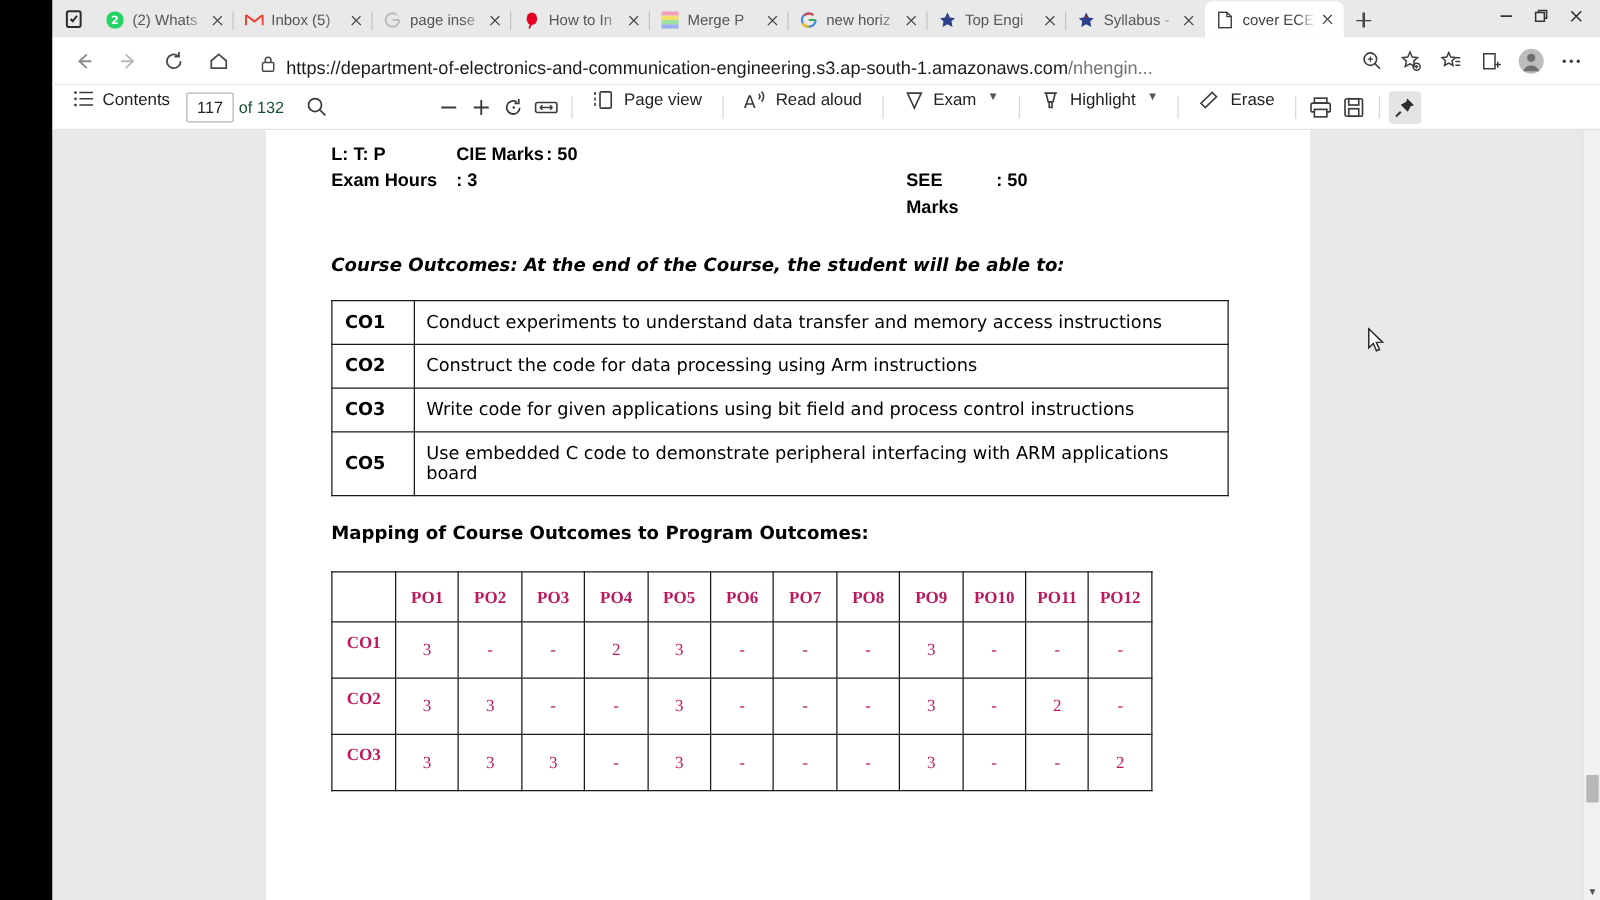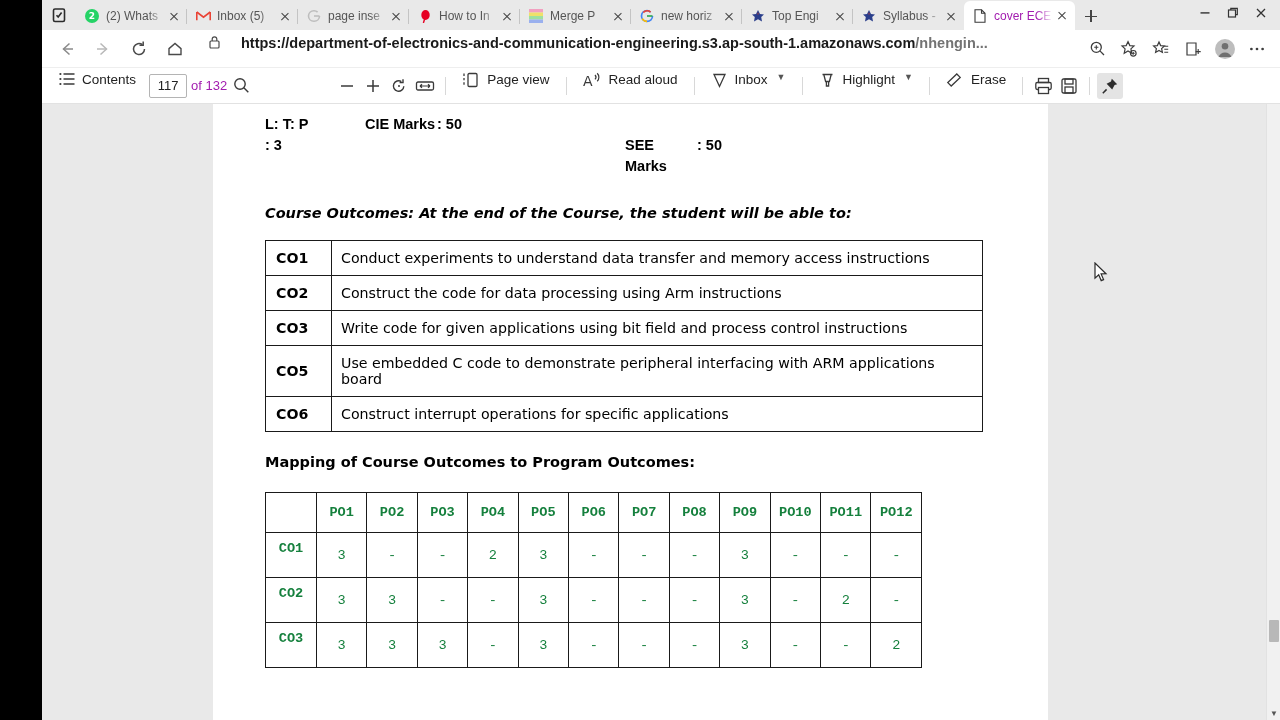--- a/index.html
+++ b/index.html
@@ -34,21 +34,21 @@
     padding: 0 4px 0 8px;
     width: 111px; flex: 0 0 auto;
     font-size: 12px; color: #555;
     border-radius: 6px 6px 0 0;
   }
   .tab + .tab::before {
     content: ""; position: absolute; left: -1px; top: 7px; height: 15px;
     border-left: 1px solid #c4c4c4;
   }
   .tab.active {
-    background: #ffffff; color: #a21caf; height: 29px;
+    background: #ffffff; color: #404040; height: 29px;
   }
   .tab.active::before, .tab.active + .tab::before { border-left-color: transparent; }
   .tab-fav {
     width: 16px; height: 16px; flex: 0 0 16px; margin-right: 6px;
     display: flex; align-items: center; justify-content: center;
     font-size: 10px; line-height: 1;
   }
   .tab-title {
     flex: 1 1 auto; white-space: nowrap; overflow: hidden;
     -webkit-mask-image: linear-gradient(to right, #000 72%, transparent 100%);
@@ -80,41 +80,41 @@
         font-size: 12px; color: #333; }
 
   
   .addrbar {
     height: 38px; background: #ffffff; display: flex; align-items: center;
     padding: 0 8px; gap: 2px; border-bottom: 1px solid #eeeeee;
   }
   .navbtn { width: 34px; height: 30px; display: flex; align-items: center; justify-content: center; color: #5f5f5f; }
   .omnibox {
     flex: 1 1 auto; height: 28px; margin: 0 6px; background: #ffffff;
-    display: flex; align-items: flex-start; gap: 20px; padding: 0 8px;
-    font-size: 14.5px; color: #2b2b2b; min-width: 0; font-weight: bold;
+    display: flex; align-items: flex-end; gap: 8px; padding: 0 8px;
+    font-size: 14.5px; color: #2b2b2b; min-width: 0;
   }
   .omnibox .url { white-space: nowrap; overflow: hidden; }
   .omnibox .url .host { color: #1b1b1b; }
   .omnibox .url .rest { color: #737373; }
   .addr-icons { display: flex; align-items: center; gap: 2px; }
   .addr-icon { width: 30px; height: 30px; display: flex; align-items: center; justify-content: center; color: #444; }
 
   
   .pdftoolbar {
     height: 36px; background: #ffffff; border-bottom: 1px solid #e2e2e2;
     display: flex; align-items: center; padding: 0 8px; font-size: 13.5px; color: #222;
   }
   .tb-item { display: flex; gap: 7px; padding: 0 9px; height: 28px; white-space: nowrap; }
   .pagebox {
     width: 38px; height: 24px; border: 1px solid #b4b4b4; border-radius: 2px;
     display: flex; align-items: center; justify-content: center; font-size: 13px;
     background: #fff; margin: 0 4px;
   }
-  .of-label { font-size: 13px; color: #a21caf; margin-right: 1px; }
+  .of-label { font-size: 13px; color: #14532d; margin-right: 13px; }
   .tb-sep { width: 1px; height: 18px; background: #d8d8d8; margin: 0 7px; }
   .tb-icon { width: 26px; height: 26px; display: flex; align-items: center; justify-content: center; color: #3a3a3a; }
   .caret { font-size: 9px; color: #555; margin-left: 2px; }
   .tb-pin { background: #e4e4e4; border-radius: 3px; }
 
   
   .viewer {
     position: relative; height: calc(720px - 30px - 38px - 36px);
     background: #e9e9e9; overflow: hidden;
   }
@@ -148,21 +148,21 @@
 
   .map-title {
     font-weight: bold; font-size: 14.5px; font-family: "DejaVu Sans", sans-serif;
     margin-top: 22px;
   }
   table.map-table {
     margin-top: 22px; border-collapse: collapse; width: 657px; table-layout: fixed;
   }
   table.map-table th, table.map-table td {
     border: 1px solid #1a1a1a; text-align: center; font-size: 13.6px;
-    font-family: Liberation Mono, monospace; color: #15803d;
+    font-family: Liberation Serif, serif; color: #be185d;
   }
   table.map-table th { font-weight: bold; height: 40px; }
   table.map-table td { height: 45px; }
   table.map-table .rowhdr { font-weight: bold; width: 51px; vertical-align: top; padding-top: 8px; }
 
   
   .vscroll {
     position: absolute; right: 0; top: 0; width: 14px; height: 100%;
     background: #f1f1f1; border-left: 1px solid #e2e2e2;
   }
@@ -462,21 +462,21 @@
         <span>Read aloud</span>
       </div>
       <div class="tb-sep"></div>
 
       <div class="tb-item">
         <span>
           <svg width="17" height="17" viewBox="0 0 17 17">
               <path d="M3 2.5 H14 L8.5 14.5 Z" fill="none" stroke="#3a3a3a" stroke-width="1.3"></path>
             </svg>
         </span>
-        <span>Inbox</span>
+        <span>Exam</span>
         <span class="caret">▼</span>
       </div>
       <div class="tb-sep"></div>
 
       <div class="tb-item">
         <span>
           <svg width="17" height="17" viewBox="0 0 17 17">
               <path d="M3.5 2.5 H13.5 M4.8 2.5 L6.6 9.5 H10.4 L12.2 2.5" fill="none" stroke="#3a3a3a" stroke-width="1.3"></path>
               <path d="M7.4 9.5 V14 H9.6 V9.5" fill="none" stroke="#3a3a3a" stroke-width="1.3"></path>
             </svg>
@@ -523,20 +523,21 @@
 
       <div class="page">
         <div class="page-inner">
 
           <div class="meta-row">
             <span class="meta-left">L: T: P</span>
             <span class="meta-right-label">CIE Marks</span>
             <span class="meta-right-val">: 50</span>
           </div>
           <div class="meta-row">
+            <span class="meta-left">Exam Hours</span>
             <span class="meta-colon">: 3</span>
             <span class="meta-right-label">SEE Marks</span>
             <span class="meta-right-val">: 50</span>
           </div>
 
           <div class="section-title">Course Outcomes: At the end of the Course, the student will be able  to:</div>
 
           <table class="co-table">
             <tbody>
               <tr>
@@ -547,24 +548,20 @@
                 <td class="co-id">CO2</td>
                 <td>Construct the code for data processing using Arm instructions</td>
               </tr>
               <tr>
                 <td class="co-id">CO3</td>
                 <td>Write code for given applications using bit field and  process control instructions</td>
               </tr>
               <tr>
                 <td class="co-id">CO5</td>
                 <td>Use embedded C code to demonstrate peripheral  interfacing with ARM applications board</td>
-              </tr>
-              <tr>
-                <td class="co-id">CO6</td>
-                <td>Construct  interrupt operations for specific applications</td>
               </tr>
             </tbody>
           </table>
 
           <div class="map-title">Mapping of Course Outcomes to Program Outcomes:</div>
 
           <table class="map-table">
             <thead>
               <tr>
                 <th class="rowhdr"></th>

